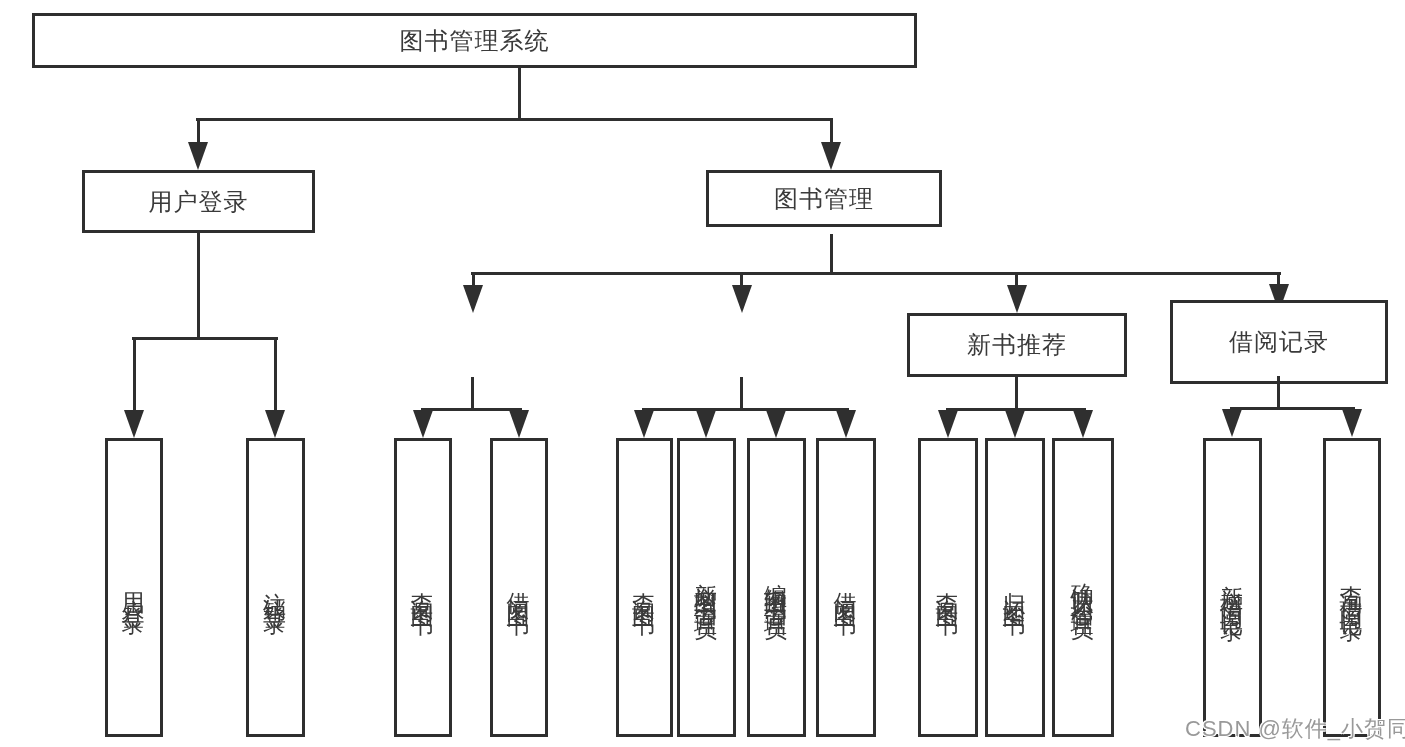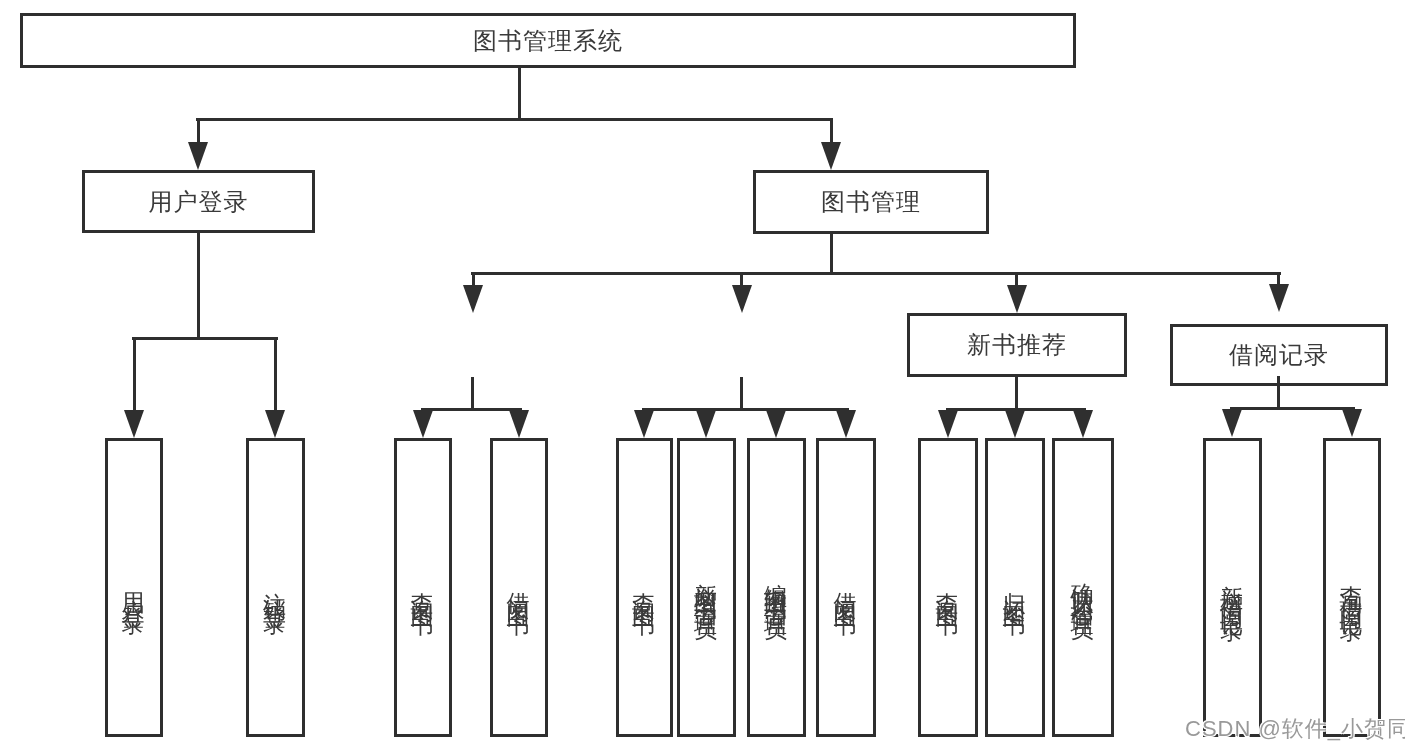--- a/index.html
+++ b/index.html
@@ -49,35 +49,35 @@
     white-space:nowrap;
     z-index:10;
     text-shadow:-1px -1px 0 #fff,1px -1px 0 #fff,-1px 1px 0 #fff,1px 1px 0 #fff;
   }
 </style>
 </head>
 <body>
 
 <div id="canvas">
 
-  <div class="box" style="left:20px;top:13px;width:1056px;height:55px;">
+  <div class="box" style="left:32px;top:13px;width:885px;height:55px;">
     <span class="hlabel">图书管理系统</span>
   </div>
 
   <div class="line" style="left:518px;top:68px;width:3px;height:52px;"></div>
   <div class="line" style="left:196px;top:118px;width:637px;height:3px;"></div>
   <div class="line" style="left:197px;top:118px;width:3px;height:26px;"></div>
   <div class="arrow" style="left:188px;top:142px;"></div>
   <div class="line" style="left:830px;top:118px;width:3px;height:26px;"></div>
   <div class="arrow" style="left:821px;top:142px;"></div>
 
   <div class="box" style="left:82px;top:170px;width:233px;height:63px;">
     <span class="hlabel">用户登录</span>
   </div>
-  <div class="box" style="left:753px;top:170px;width:236px;height:64px;font-family:Liberation Serif, serif;">
+  <div class="box" style="left:706px;top:170px;width:236px;height:57px;font-family:Liberation Serif, serif;">
     <span class="hlabel">图书管理</span>
   </div>
 
   <div class="line" style="left:197px;top:233px;width:3px;height:107px;"></div>
   <div class="line" style="left:132px;top:337px;width:146px;height:3px;"></div>
   <div class="line" style="left:133px;top:337px;width:3px;height:75px;"></div>
   <div class="arrow" style="left:124px;top:410px;"></div>
   <div class="line" style="left:274px;top:337px;width:3px;height:75px;"></div>
   <div class="arrow" style="left:265px;top:410px;"></div>
 
@@ -88,21 +88,21 @@
   <div class="line" style="left:740px;top:272px;width:3px;height:15px;"></div>
   <div class="arrow" style="left:732px;top:285px;"></div>
   <div class="line" style="left:1015px;top:272px;width:3px;height:15px;"></div>
   <div class="arrow" style="left:1007px;top:285px;"></div>
   <div class="line" style="left:1277px;top:272px;width:3px;height:15px;"></div>
   <div class="arrow" style="left:1269px;top:284px;"></div>
 
   <div class="box" style="left:907px;top:313px;width:220px;height:64px;">
     <span class="hlabel">新书推荐</span>
   </div>
-  <div class="box" style="left:1170px;top:324px;width:218px;height:62px;">
+  <div class="box" style="left:1170px;top:300px;width:218px;height:84px;">
     <span class="hlabel">借阅记录</span>
   </div>
 
   <div class="line" style="left:471px;top:377px;width:3px;height:33px;"></div>
   <div class="line" style="left:421px;top:408px;width:101px;height:3px;"></div>
   <div class="arrow" style="left:413px;top:410px;"></div>
   <div class="arrow" style="left:509px;top:410px;"></div>
 
   <div class="line" style="left:740px;top:377px;width:3px;height:33px;"></div>
   <div class="line" style="left:642px;top:408px;width:207px;height:3px;"></div>

